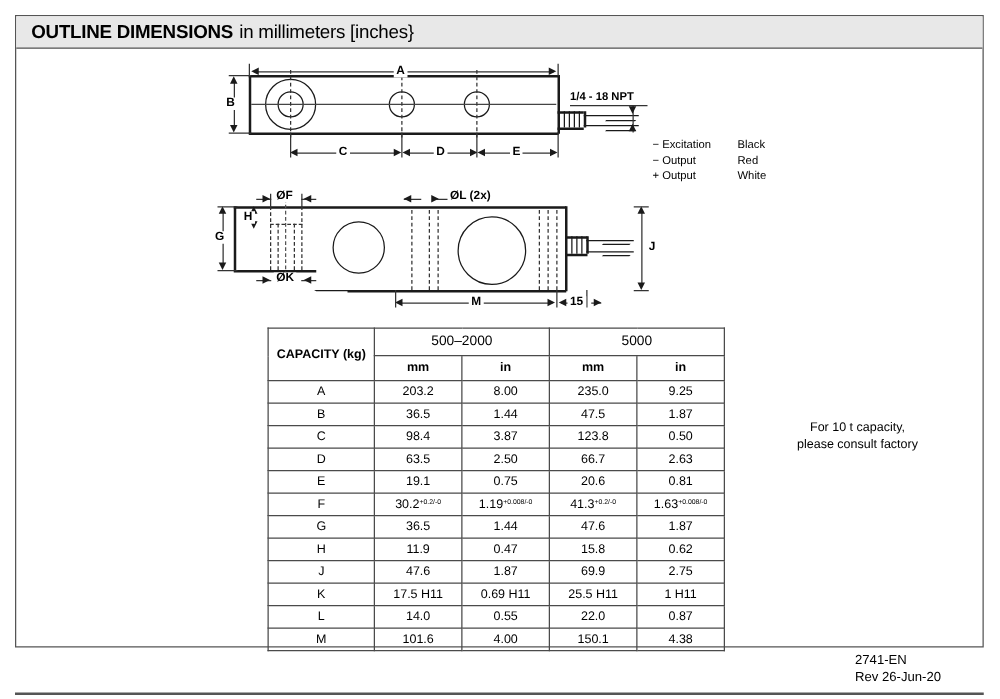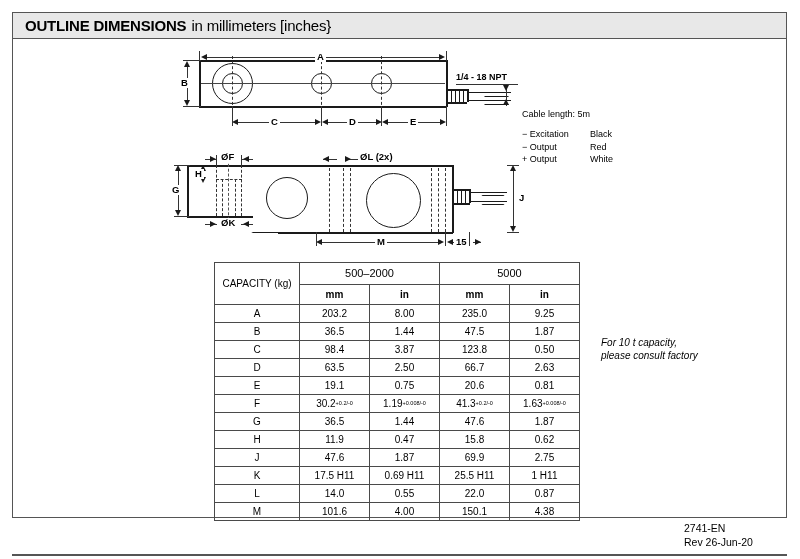--- a/index.html
+++ b/index.html
@@ -116,21 +116,21 @@
   }
   .dimtable td, .dimtable th {
     border: 1px solid #4a4a4a;
     text-align: center;
     padding: 0;
     height: 17px;
     font-weight: normal;
     line-height: 17px;
   }
   .dimtable .cap-head {
-    font-weight: normal;
+    font-weight: bold;
     font-size: 10px;
     width: 84px;
   }
   .dimtable .grp-head {
     font-weight: normal;
     font-size: 11px;
     height: 21px;
     line-height: 21px;
   }
   .dimtable .unit-head {
@@ -139,24 +139,23 @@
     height: 19px;
     line-height: 19px;
   }
   .dimtable .rowlab { font-weight: normal; }
   .dimtable td sup { font-size: 5.5px; line-height: 0; vertical-align: 0.45em; }
 
   .side-note {
     position: absolute;
     left: 600px; top: 335px;
     width: 170px;
-    text-align: left;
+    text-align: center;
     font-size: 10px;
     line-height: 13px;
-    font-style: italic;
   }
 
   
   .footer {
     position: absolute;
     left: 684px; top: 522px;
     font-size: 10.5px;
     line-height: 13.5px;
     text-align: left;
   }
@@ -336,21 +335,20 @@
 
       <div class="thin-h" style="left:436px; top:229px; width:6px;"></div>
       <div class="thin-h" style="left:460px; top:229px; width:8px;"></div>
       <div class="arr arr-l" style="left:434px; top:226px;"></div>
       <div class="arr arr-r" style="left:462px; top:226px;"></div>
       <div class="thin-v" style="left:456px; top:219px; height:14px;"></div>
       <div class="dimlabel" style="left:441px; top:224px;">15</div>
     </div>
 
     <div class="cable-block" style="left:509px; top:96px;">
-      <div class="cable-len">Cable length: 5m</div>
       <div>
         <div class="cable-row">
           <span class="cable-sig">− Excitation</span>
           <span class="cable-col">Black</span>
         </div>
         <div class="cable-row">
           <span class="cable-sig">− Output</span>
           <span class="cable-col">Red</span>
         </div>
         <div class="cable-row">

